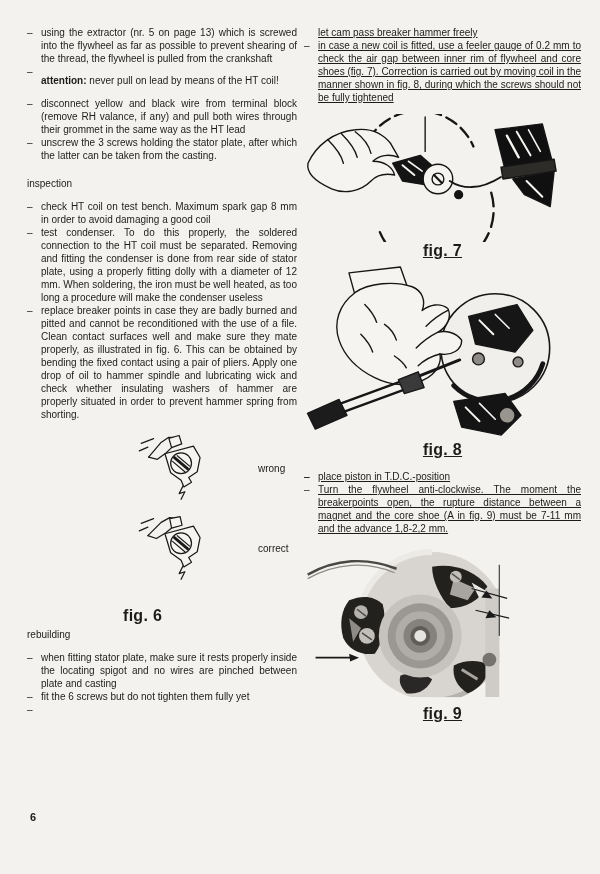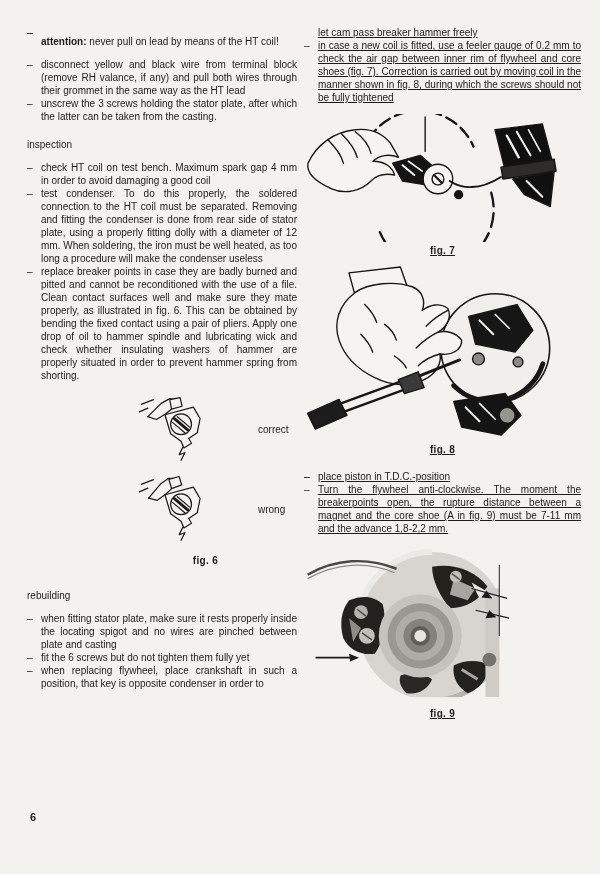--- a/index.html
+++ b/index.html
@@ -14,27 +14,27 @@
   .col{position:absolute;top:26px;font-size:10px;line-height:13px;}
   .col-left{left:27px;width:270px;}
   .col-right{left:304px;width:277px;text-decoration:underline;}
   .item{position:relative;padding-left:14px;text-align:justify;}
   .item .dash{position:absolute;left:0;top:0;}
   .cont{padding-left:14px;text-align:justify;}
   .note{padding-left:14px;text-align:justify;margin:9px 0 10px 0;}
   .note b{font-weight:bold;}
   .heading{font-weight:normal;margin:15px 0 10px 0;}
   .figure{position:relative;}
-  .figcap{font-weight:bold;font-size:10px;text-align:center;letter-spacing:.3px;}
+  .figcap{font-weight:bold;font-size:16px;text-align:center;letter-spacing:.3px;}
   
   .fig6{margin-top:10px;height:182px;}
   .fig6-row{display:flex;align-items:center;margin-left:108px;height:74px;}
   .fig6-row + .fig6-row{margin-top:6px;}
   .fig6-label{margin-left:28px;font-size:10px;}
-  .fig6 .figcap{width:95px;margin-left:96px;margin-top:8px;text-align:right;}
+  .fig6 .figcap{width:95px;margin-left:96px;margin-top:24px;text-align:left;}
   
   .fig7{margin-top:10px;}
   .fig7 .figcap{margin-top:2px;}
   .fig8{margin-top:8px;}
   .fig8 .figcap{margin-top:2px;}
   .fig9{margin-top:14px;}
   .fig9 .figcap{}
   .adjust-list{margin-top:14px;}
   .page-number{
     position:absolute;left:30px;top:811px;
@@ -44,20 +44,21 @@
 </style>
 </head>
 <body>
 
 <div class="page">
 
   <div class="col col-left">
 
     <div class="item">
       <span class="dash">–</span>
+      <span>using the extractor (nr. 5 on page 13) which is screwed into the flywheel as far as possible to prevent shearing of the thread, the flywheel is pulled from the crankshaft</span>
     </div>
     <div class="item">
       <span class="dash">–</span>
     </div>
 
     <div class="note">
       <b>attention:</b><span> never pull on lead by means of the HT coil!</span>
     </div>
 
     <div class="item">
@@ -66,86 +67,85 @@
     </div>
     <div class="item">
       <span class="dash">–</span>
       <span>unscrew the 3 screws holding the stator plate, after which the latter can be taken from the casting.</span>
     </div>
 
     <div class="heading">inspection</div>
 
     <div class="item">
       <span class="dash">–</span>
-      <span>check HT coil on test bench. Maximum spark gap 4 mm in order to avoid damaging a good coil</span>
+      <span>check HT coil on test bench. Maximum spark gap 8 mm in order to avoid damaging a good coil</span>
     </div>
     <div class="item">
       <span class="dash">–</span>
       <span>test condenser. To do this properly, the soldered connection to the HT coil must be separated. Removing and fitting the condenser is done from rear side of stator plate, using a properly fitting dolly with a diameter of 12 mm. When soldering, the iron must be well heated, as too long a procedure will make the condenser useless</span>
     </div>
     <div class="item">
       <span class="dash">–</span>
       <span>replace breaker points in case they are badly burned and pitted and cannot be reconditioned with the use of a file. Clean contact surfaces well and make sure they mate properly, as illustrated in fig. 6. This can be obtained by bending the fixed contact using a pair of pliers. Apply one drop of oil to hammer spindle and lubricating wick and check whether insulating washers of hammer are properly situated in order to prevent hammer spring from shorting.</span>
     </div>
 
     <div class="figure fig6">
-      <div class="fig6-row">
-        <svg width="95" height="74" viewBox="0 0 95 78">
-          <g stroke="#1a1a1a" fill="none" stroke-width="1.3" stroke-linejoin="round" stroke-linecap="round">
-            <path d="M4 13 L17 8"></path>
-              <path d="M2 21 L11 17"></path>
-            <path d="M11 26 L25 12 L34 7 L43 8"></path>
-            <path d="M34 8 L45 6 L47 15 L36 18 Z" fill="#f6f4f0"></path>
-            <path d="M11 26 L20 29 L30 23 L36 18"></path>
-            <path d="M29 24 L59 16 L66 28 L63 43 L54 49 L57 54 L49 59 L46 52 L35 44 Z" fill="#f6f4f0"></path>
-            <circle cx="46" cy="34" r="11" fill="#f6f4f0"></circle>
-            <path d="M39 28 L53 40" stroke-width="3"></path>
-            <path d="M37 32 L50 43"></path>
-              <path d="M42 26 L55 37"></path>
-            <path d="M48 58 L44 66 L50 64 L46 72"></path>
-          </g>
-        </svg>
-        <span class="fig6-label">correct</span>
-      </div>
       <div class="fig6-row">
         <svg width="95" height="74" viewBox="0 0 95 78">
           <g stroke="#1a1a1a" fill="none" stroke-width="1.3" stroke-linejoin="round" stroke-linecap="round">
             <path d="M4 13 L17 8"></path>
               <path d="M2 21 L11 17"></path>
             <g transform="rotate(-5 30 18)">
               <path d="M11 26 L25 12 L34 7 L43 8"></path>
               <path d="M34 8 L45 6 L47 15 L36 18 Z" fill="#f6f4f0"></path>
               <path d="M11 26 L20 29 L30 23 L36 18"></path>
             </g>
             <path d="M29 24 L59 16 L66 28 L63 43 L54 49 L57 54 L49 59 L46 52 L35 44 Z" fill="#f6f4f0"></path>
             <circle cx="46" cy="34" r="11" fill="#f6f4f0"></circle>
             <path d="M39 28 L53 40" stroke-width="3"></path>
             <path d="M37 32 L50 43"></path>
               <path d="M42 26 L55 37"></path>
             <path d="M48 58 L44 66 L50 64 L46 72"></path>
           </g>
         </svg>
         <span class="fig6-label">wrong</span>
       </div>
+      <div class="fig6-row">
+        <svg width="95" height="74" viewBox="0 0 95 78">
+          <g stroke="#1a1a1a" fill="none" stroke-width="1.3" stroke-linejoin="round" stroke-linecap="round">
+            <path d="M4 13 L17 8"></path>
+              <path d="M2 21 L11 17"></path>
+            <path d="M11 26 L25 12 L34 7 L43 8"></path>
+            <path d="M34 8 L45 6 L47 15 L36 18 Z" fill="#f6f4f0"></path>
+            <path d="M11 26 L20 29 L30 23 L36 18"></path>
+            <path d="M29 24 L59 16 L66 28 L63 43 L54 49 L57 54 L49 59 L46 52 L35 44 Z" fill="#f6f4f0"></path>
+            <circle cx="46" cy="34" r="11" fill="#f6f4f0"></circle>
+            <path d="M39 28 L53 40" stroke-width="3"></path>
+            <path d="M37 32 L50 43"></path>
+              <path d="M42 26 L55 37"></path>
+            <path d="M48 58 L44 66 L50 64 L46 72"></path>
+          </g>
+        </svg>
+        <span class="fig6-label">correct</span>
+      </div>
       <div class="figcap">fig. 6</div>
     </div>
 
     <div class="heading">rebuilding</div>
 
     <div class="item">
       <span class="dash">–</span>
       <span>when fitting stator plate, make sure it rests properly inside the locating spigot and no wires are pinched between plate and casting</span>
     </div>
     <div class="item">
       <span class="dash">–</span>
       <span>fit the 6 screws but do not tighten them fully yet</span>
     </div>
     <div class="item">
       <span class="dash">–</span>
-      <span>when replacing flywheel, place crankshaft in such a position, that key is opposite condenser in order to</span>
     </div>
   </div>
 
   <div class="col col-right">
 
     <div class="cont">let cam pass breaker hammer freely</div>
 
     <div class="item">
       <span class="dash">–</span>
       <span>in case a new coil is fitted, use a feeler gauge of 0.2 mm to check the air gap between inner rim of flywheel and core shoes (fig. 7). Correction is carried out by moving coil in the manner shown in fig. 8, during which the screws should not be fully tightened</span>

